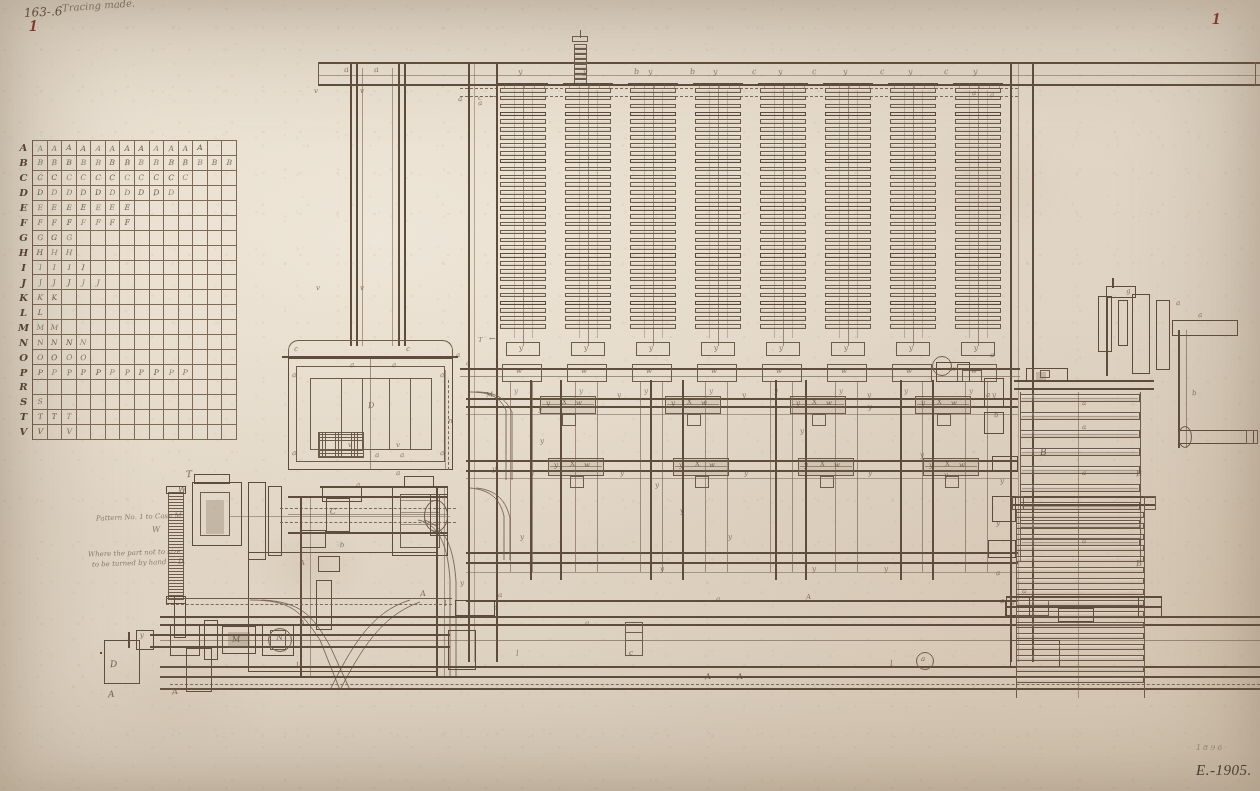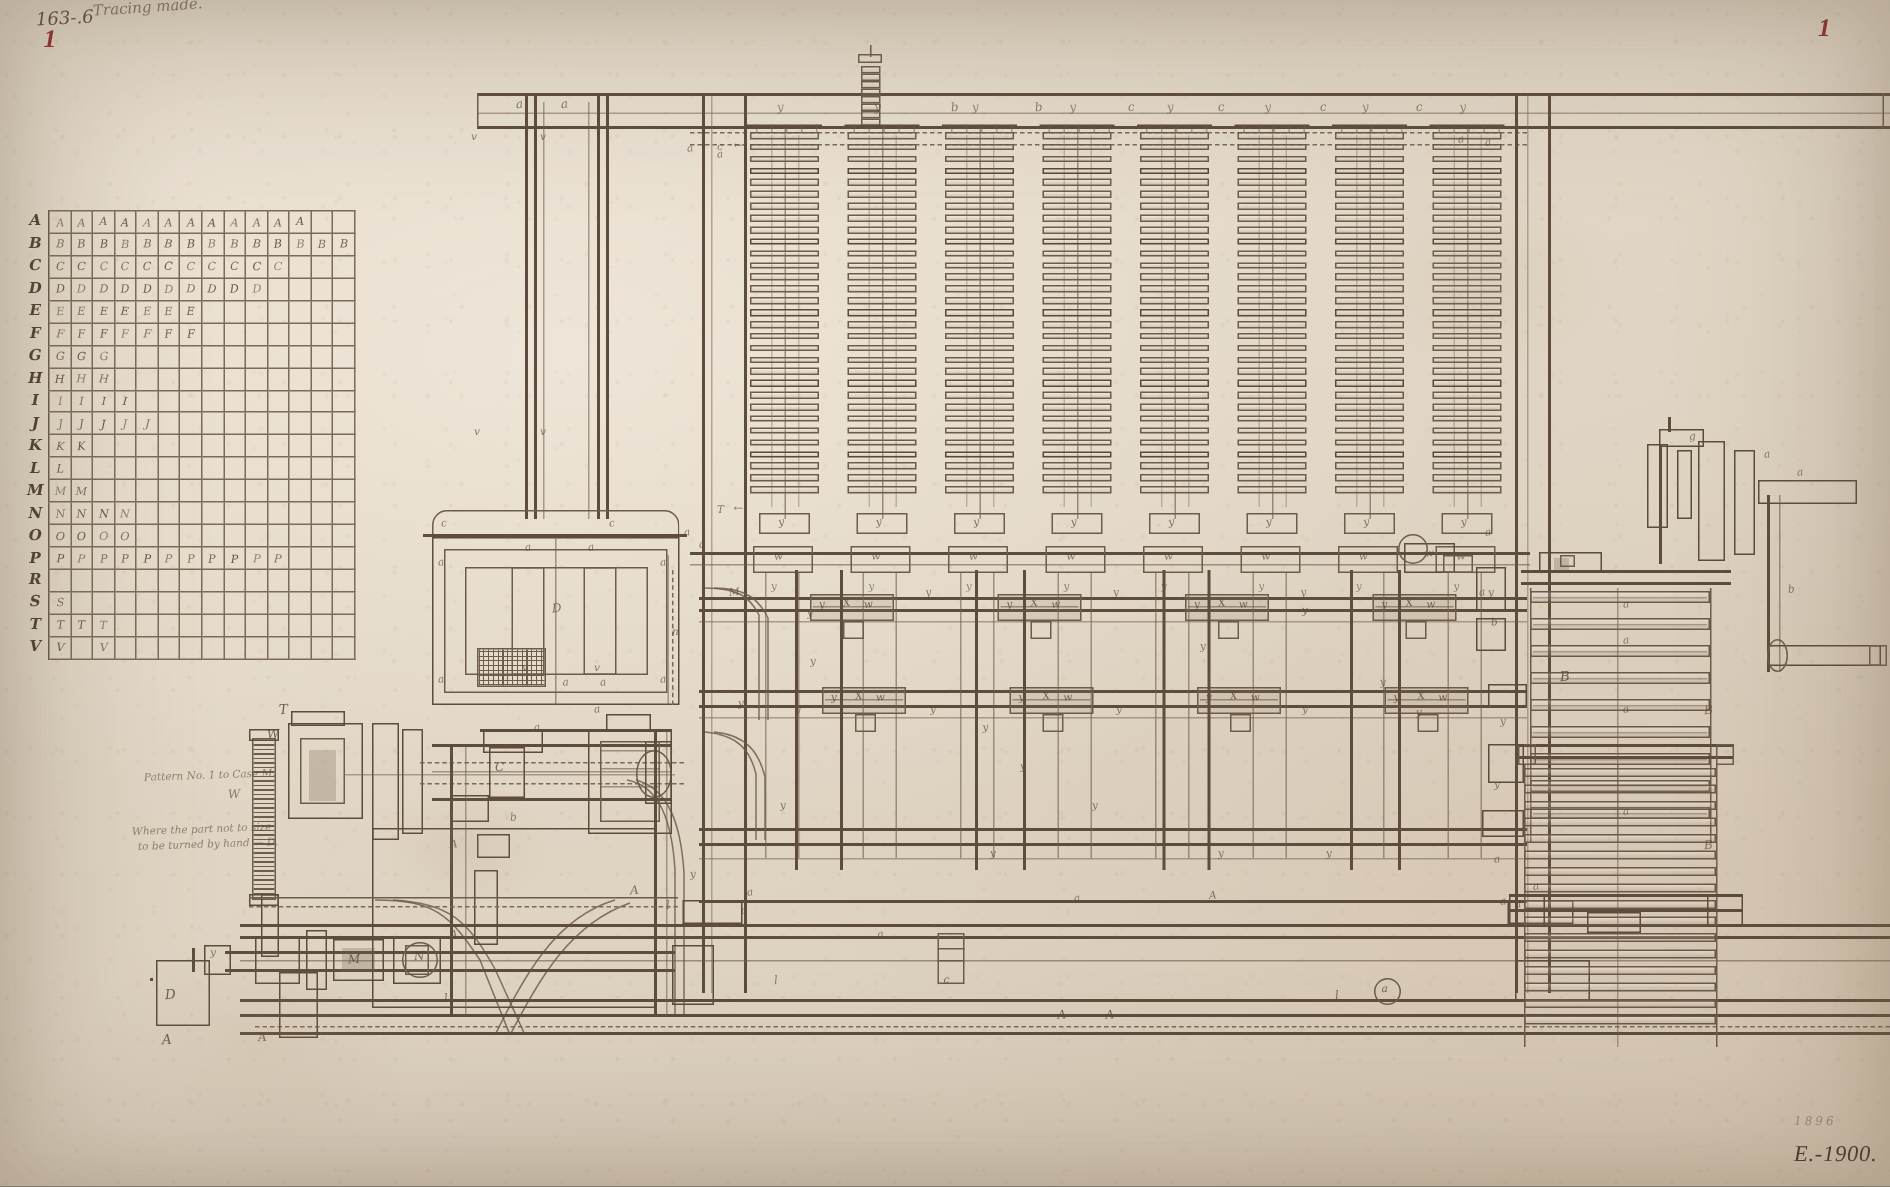--- a/index.html
+++ b/index.html
@@ -86,21 +86,21 @@
 <body>
 
 <div id="sheet">
 
   <div class="hand" style="left:24px;top:6px;font-size:12px;transform:rotate(-3deg);">163-.6</div>
   <div class="hand" style="left:62px;top:1px;font-size:10px;transform:rotate(-4deg);opacity:.72;">Tracing made.</div>
   <div class="hand red" style="left:29px;top:17px;font-size:17px;">1</div>
   <div class="hand red" style="left:1212px;top:10px;font-size:17px;">1</div>
   <div class="hand" style="left:1196px;top:744px;font-size:8px;color:#9a8e7e;letter-spacing:2px;">1896</div>
   <div style="position:absolute;left:1196px;top:762px;font-family:'Liberation Serif',serif;
-              font-style:italic;font-size:15px;color:#3d3228;letter-spacing:.5px;">E.-1900.</div>
+              font-style:italic;font-size:15px;color:#3d3228;letter-spacing:.5px;">E.-1905.</div>
 
 
   <div id="tbl">
     <table>
         <tbody id="tbody">
           <tr>
             <td class="rh">A</td>
             <td style="transform: rotate(-4deg); opacity: 0.62;">A</td>
             <td style="transform: rotate(-2deg); opacity: 0.71;">A</td>
             <td style="transform: rotate(0deg); opacity: 0.8;">A</td>

